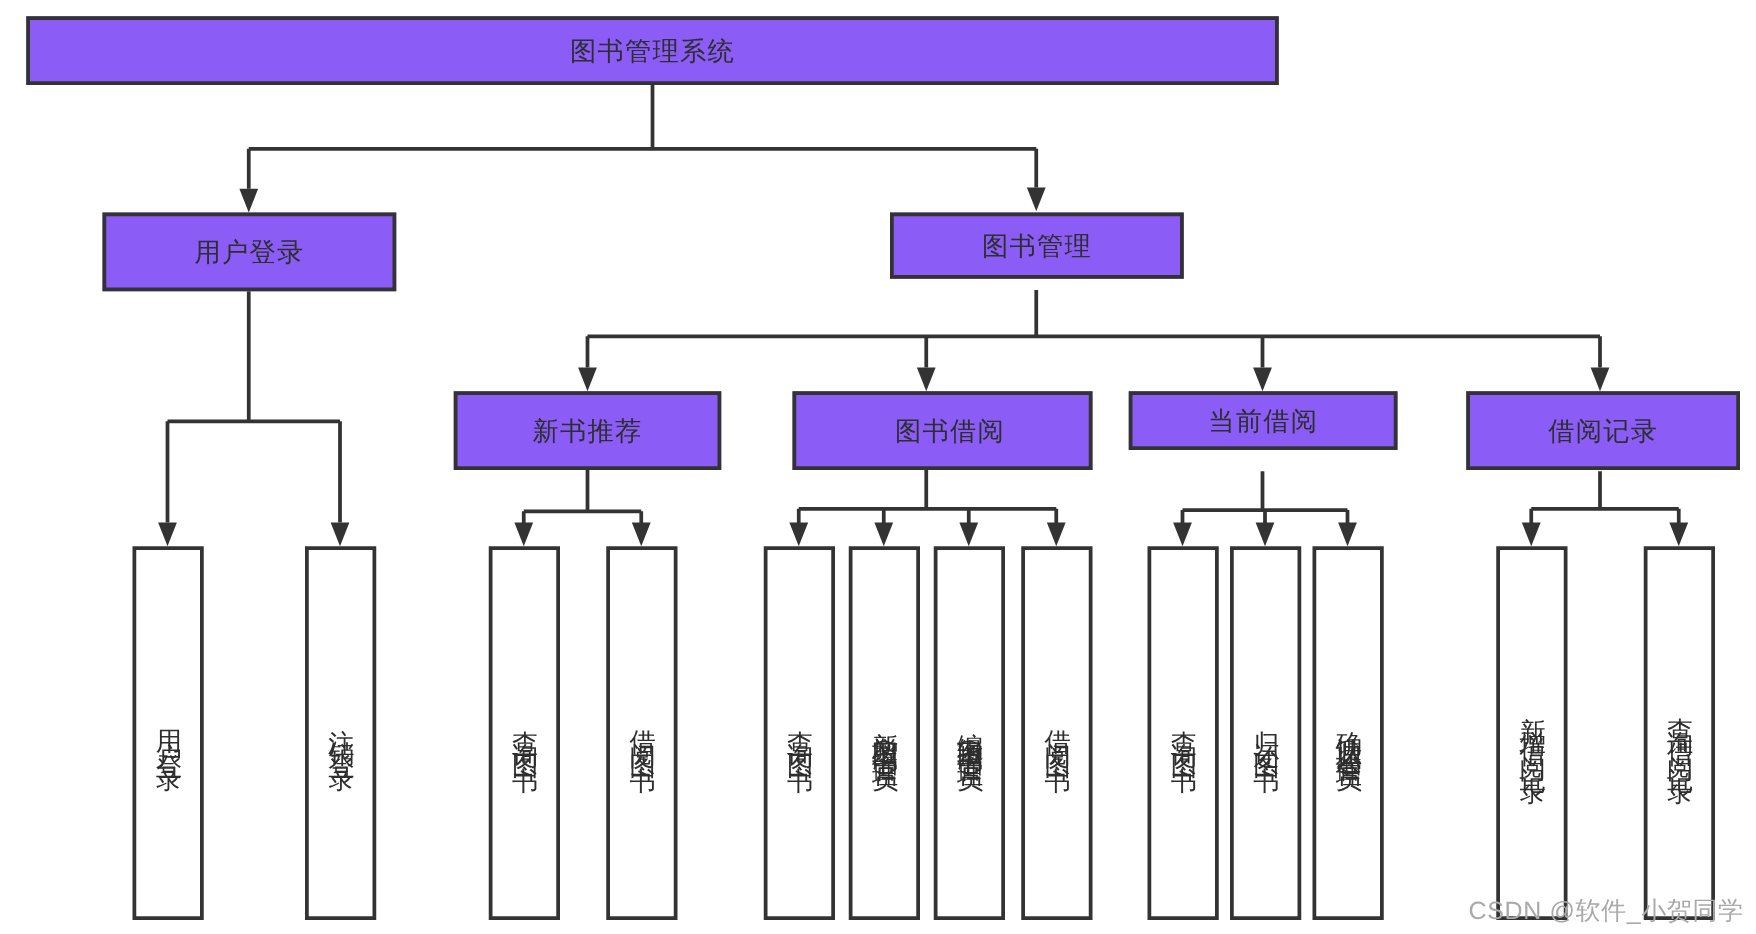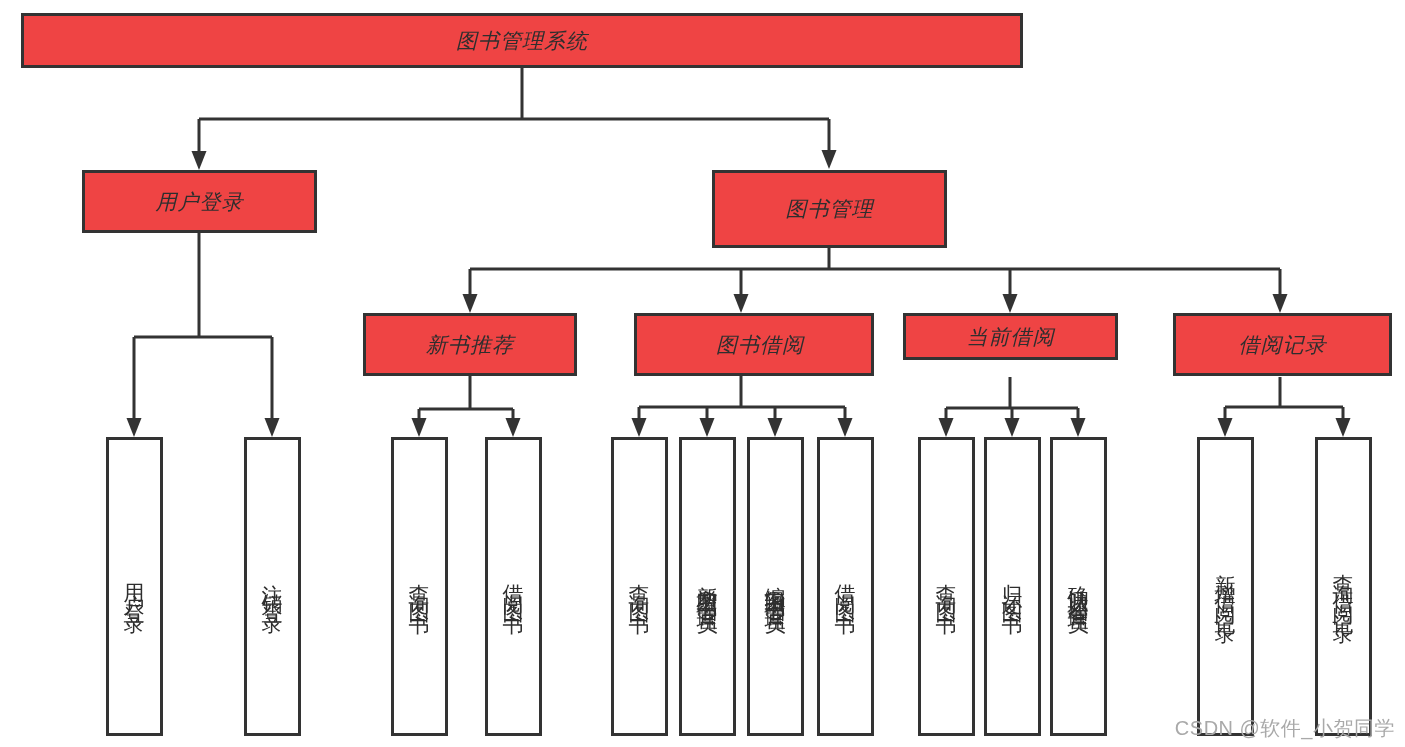--- a/index.html
+++ b/index.html
@@ -12,26 +12,25 @@
     overflow:hidden;
   }
   .connector-layer {
     position:absolute; left:0; top:0; width:1405px; height:747px;
     pointer-events:none;
   }
   .box {
     position:absolute;
     box-sizing:border-box;
     border:3px solid #333333;
-    background:#ef4444;
+    background:#8b5cf6;
     display:flex; align-items:center; justify-content:center;
     font-size:21px;
     letter-spacing:1px;
     white-space:nowrap;
-    font-style:italic;
   }
   .leaf {
     position:absolute;
     top:437px; height:299px; width:57px;
     box-sizing:border-box;
     border:3px solid #333333;
     background:#ffffff;
     display:flex; align-items:center; justify-content:center;
   }
   .leaf span {
@@ -103,21 +102,21 @@
     </g>
   </svg>
 
   <div class="box" style="left:21px; top:13px; width:1002px; height:55px;">
     <span>图书管理系统</span>
   </div>
 
   <div class="box" style="left:82px; top:170px; width:235px; height:63px;">
     <span>用户登录</span>
   </div>
-  <div class="box" style="left:712px; top:170px; width:235px; height:78px;">
+  <div class="box" style="left:712px; top:170px; width:235px; height:53px;">
     <span>图书管理</span>
   </div>
 
   <div class="box" style="left:363px; top:313px; width:214px; height:63px;text-align:center;">
     <span>新书推荐</span>
   </div>
   <div class="box" style="left:634px; top:313px; width:240px; height:63px;padding-left:12px;">
     <span>图书借阅</span>
   </div>
   <div class="box" style="left:903px; top:313px; width:215px; height:47px;">

